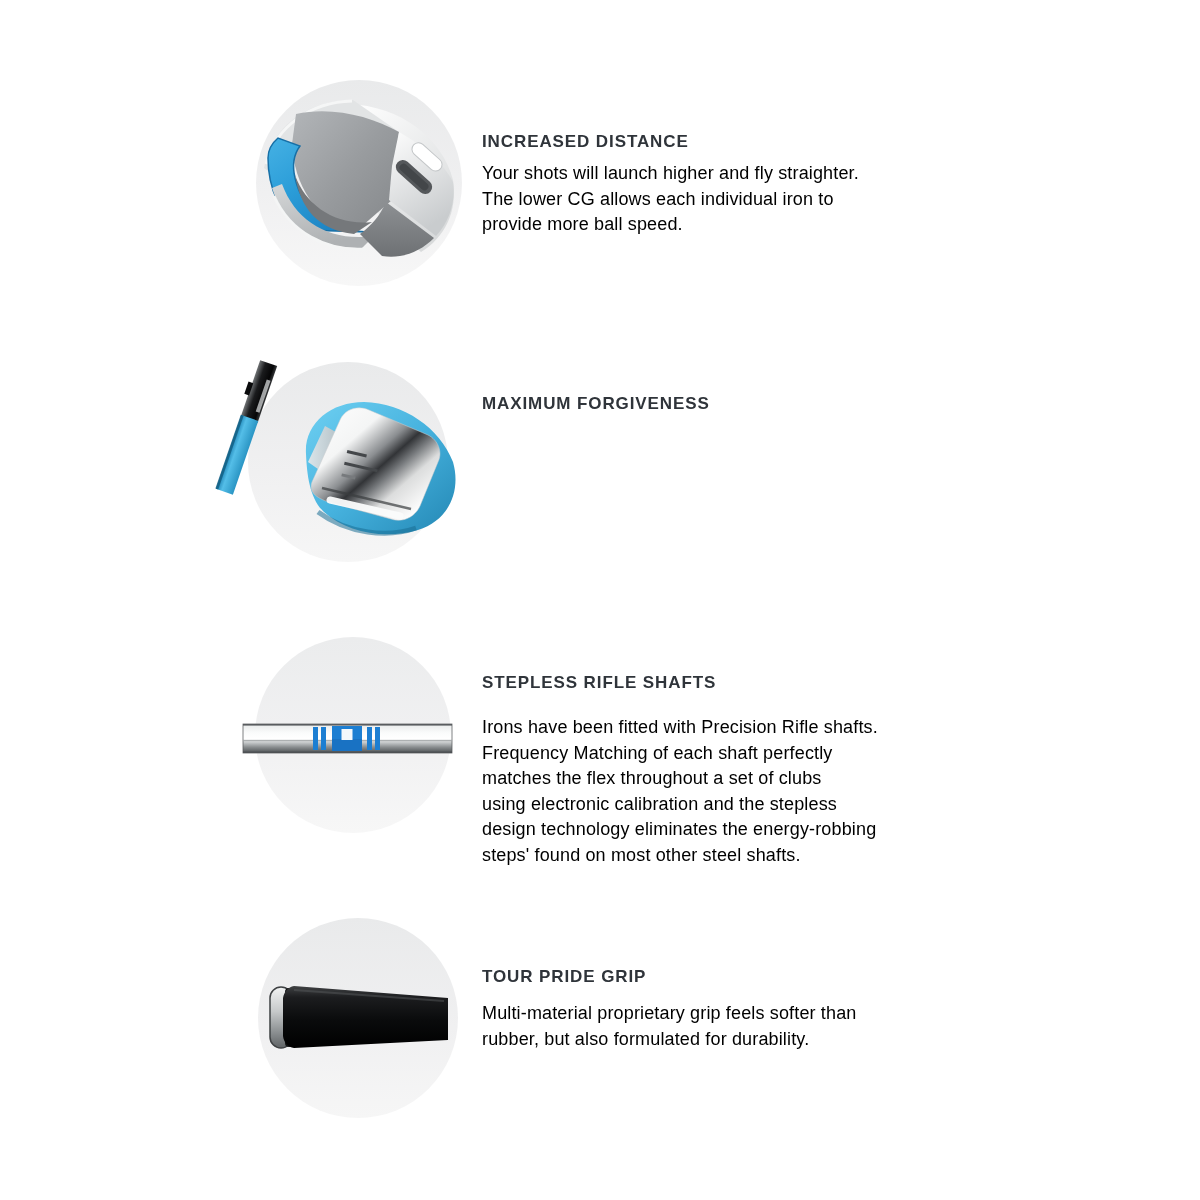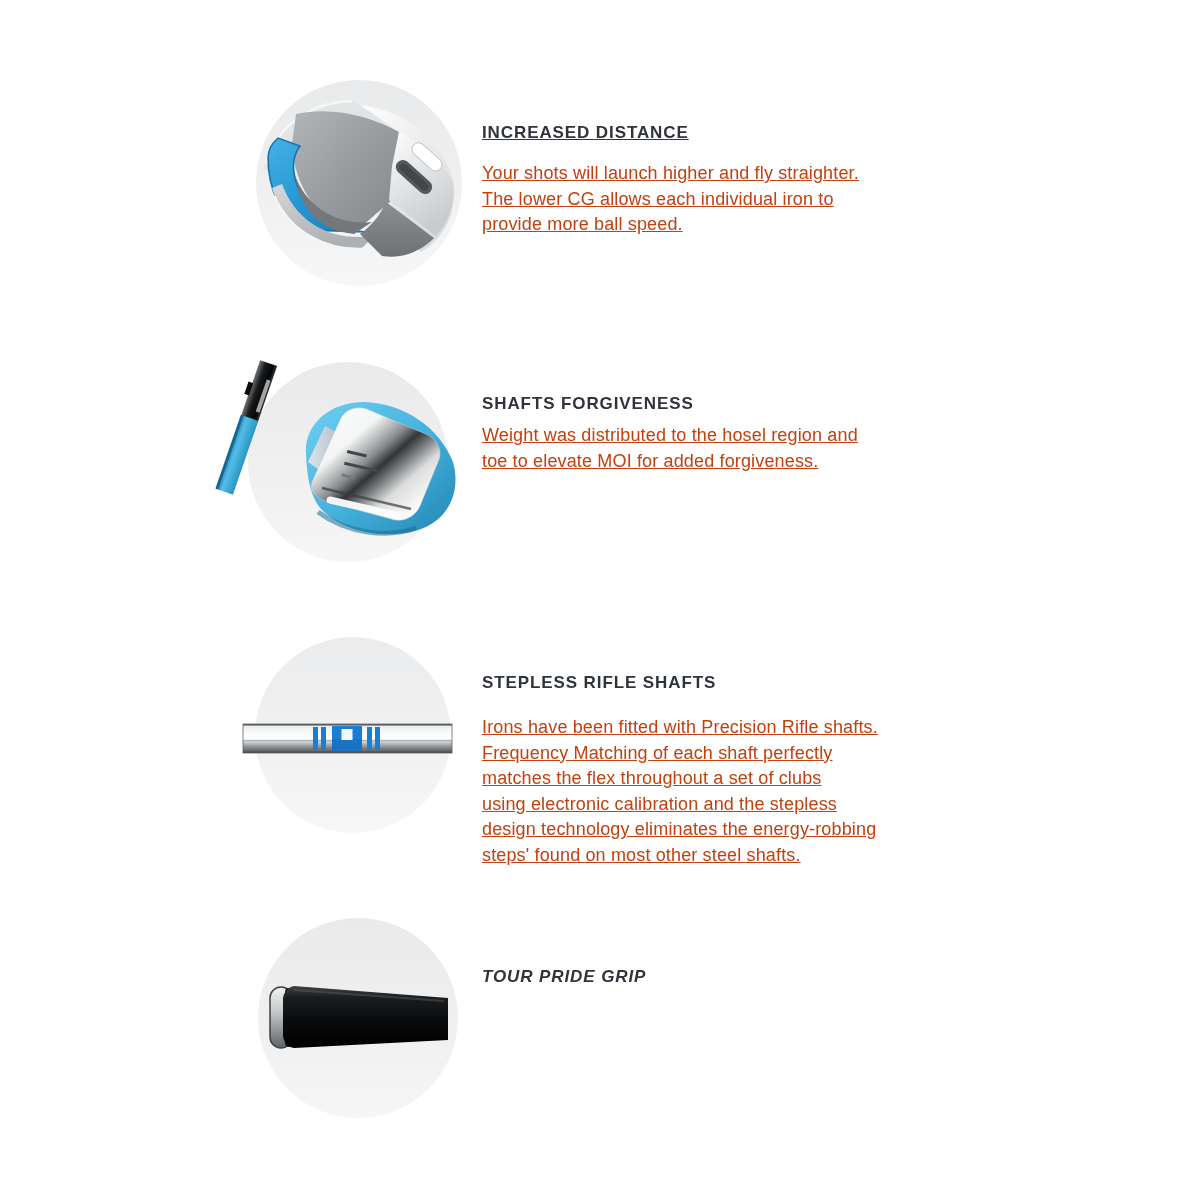--- a/index.html
+++ b/index.html
@@ -8,31 +8,31 @@
   .circle-img{position:absolute;}
   .circle-img svg{overflow:visible;display:block;}
   .feature-title{
     position:absolute;left:482px;margin:0;
     font-size:17px;font-weight:bold;letter-spacing:.9px;
     color:#2f343a;white-space:nowrap;
   }
   .feature-body{
     position:absolute;left:482px;width:520px;margin:0;
     font-size:18px;line-height:25.5px;letter-spacing:.15px;
-    color:#c2410c;white-space:pre-line;text-decoration:underline;
+    color:#000000;white-space:pre-line;
   }
   
   .f1-img{left:256px;top:80px;width:206px;height:206px;}
   .f2-img{left:248px;top:362px;width:200px;height:200px;}
   .f3-img{left:240px;top:637px;width:215px;height:196px;}
   .f4-img{left:258px;top:918px;width:200px;height:200px;}
-  .f1-title{top:123px;text-decoration:underline;} .f1-body{top:161px;}
+  .f1-title{top:132px;} .f1-body{top:161px;}
   .f2-title{top:394px;} .f2-body{top:423px;}
   .f3-title{top:648px;margin-top:25px;} .f3-body{top:681px;margin-top:34px;}
-  .f4-title{top:967px;font-style:italic;} .f4-body{top:1001px;}
+  .f4-title{top:967px;} .f4-body{top:1001px;}
 </style>
 </head>
 <body>
 
 <div class="canvas">
 
   <div class="circle-img f1-img">
     <svg width="206" height="206" viewBox="0 0 206 206">
       <defs>
         <linearGradient id="g1bg" x1="0" y1="0" x2="0" y2="1">
@@ -144,23 +144,21 @@
       <path d="M64,120 L92,58 C97,47 110,43 121,48 L180,73 C190,78 195,90 190,100 L172,144 C167,155 155,161 143,157 L84,141 C70,137 60,131 64,120 Z" fill="url(#g2chrome)" stroke="#caccce" stroke-width=".5"></path>
       <path d="M82,138 L152,154" stroke="#fbfcfc" stroke-width="7" stroke-linecap="round" opacity=".95"></path>
       <path d="M74,126 L163,147" stroke="#3a3d3f" stroke-width="2.5" opacity=".7"></path>
       <g transform="rotate(13 115 105)" fill="#44474a">
         <rect x="96" y="92" width="20" height="3"></rect>
         <rect x="96" y="104" width="34" height="3"></rect>
         <rect x="96" y="116" width="14" height="3" fill="#777a7d"></rect>
       </g>
     </svg>
   </div>
-  <h3 class="feature-title f2-title">SHAFTS FORGIVENESS</h3>
-  <p class="feature-body f2-body">Weight was distributed to the hosel region and
-toe to elevate MOI for added forgiveness.</p>
+  <h3 class="feature-title f2-title">MAXIMUM FORGIVENESS</h3>
 
   <div class="circle-img f3-img">
     <svg width="215" height="196" viewBox="0 0 215 196">
       <defs>
         <linearGradient id="g3bg" x1="0" y1="0" x2="0" y2="1">
           <stop offset="0" stop-color="#ebeced"></stop>
             <stop offset=".55" stop-color="#f1f1f2"></stop>
             <stop offset="1" stop-color="#f7f7f7"></stop>
         </linearGradient>
         <linearGradient id="g3metal" x1="0" y1="0" x2="0" y2="1">
@@ -222,14 +220,16 @@
         </linearGradient>
       </defs>
       <circle cx="100" cy="100" r="100" fill="url(#g4bg)"></circle>
       <rect x="12" y="69" width="22" height="61" rx="11" fill="url(#g4cap)" stroke="#3e4143" stroke-width="1.5"></rect>
       <rect x="27" y="70" width="8" height="59" rx="4" fill="#101112"></rect>
       <path d="M36,68 C30,69 26,74 25,80 L25,118 C26,125 30,129 36,130 L190,122 L190,80 Z" fill="url(#g4grip)"></path>
       <path d="M36,72 L186,83" stroke="#55585a" stroke-width="2" opacity=".5"></path>
     </svg>
   </div>
   <h3 class="feature-title f4-title">TOUR PRIDE GRIP</h3>
+  <p class="feature-body f4-body">Multi-material proprietary grip feels softer than
+rubber, but also formulated for durability.</p>
 
 </div>
 
 </body></html>

